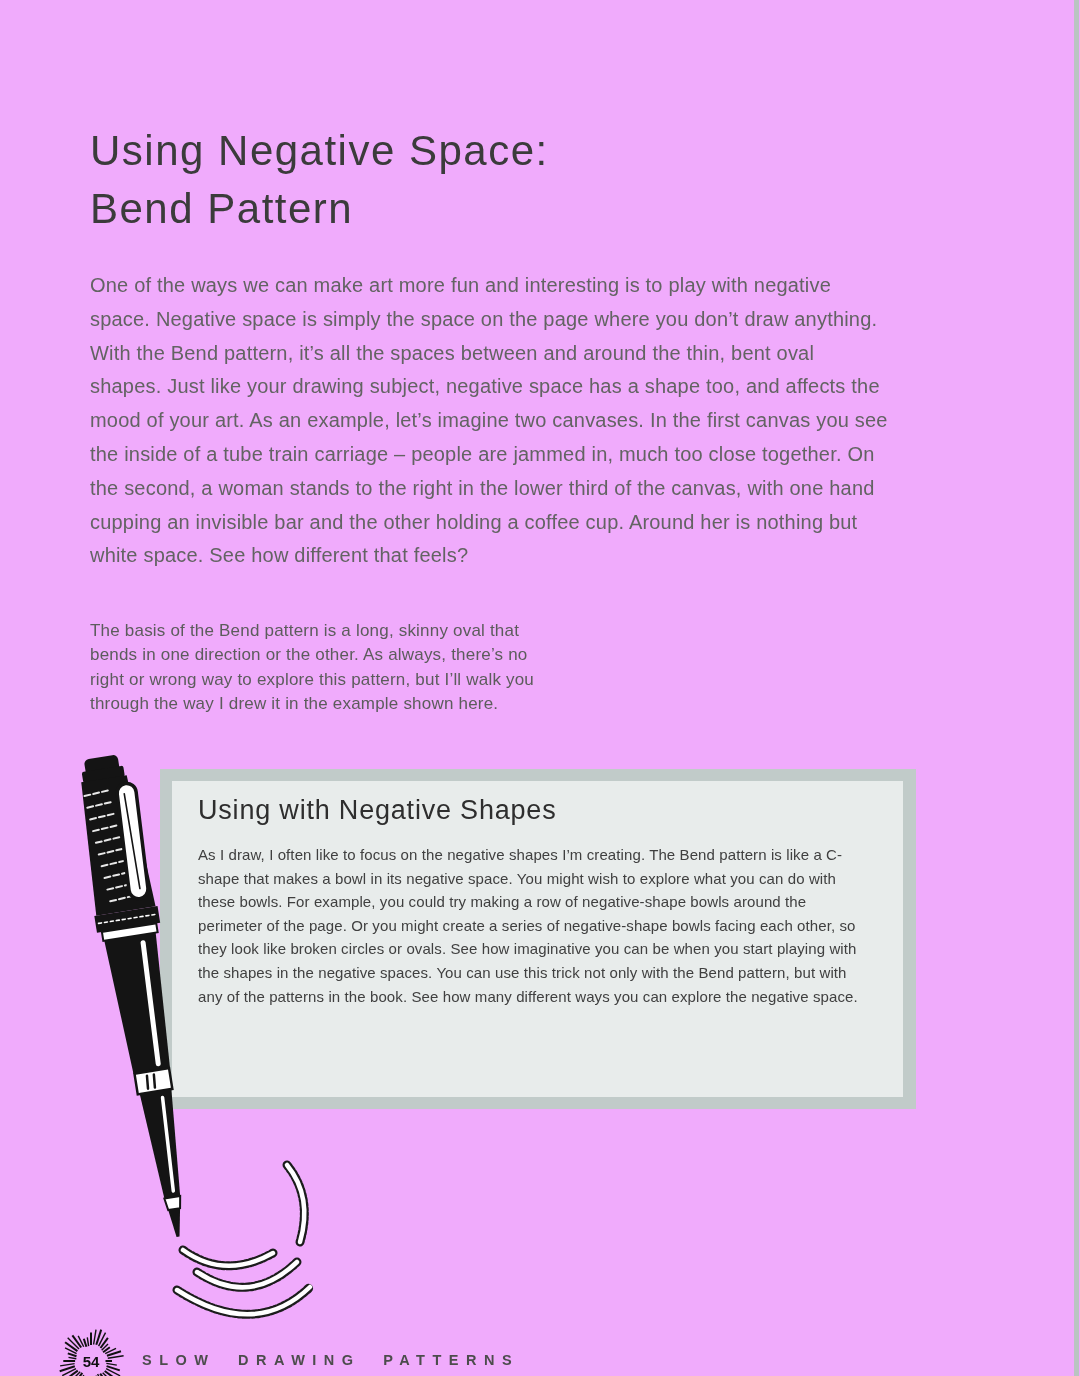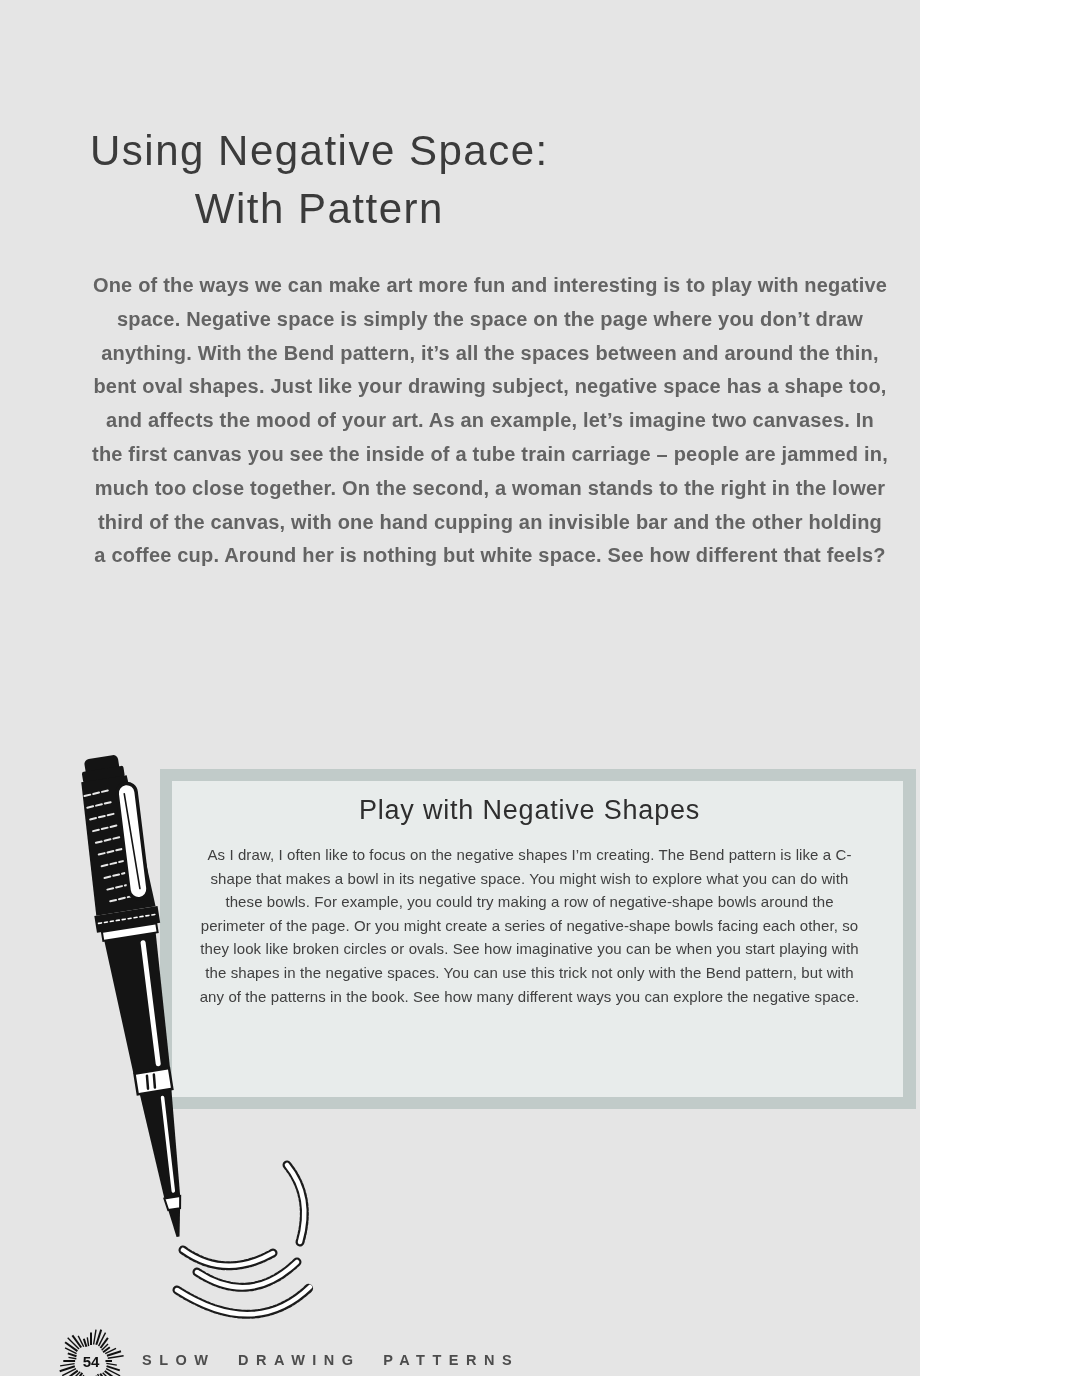--- a/index.html
+++ b/index.html
@@ -1,35 +1,34 @@
 <!DOCTYPE html>
 <html><head>
 <meta charset="utf-8">
 <style>
   html,body{margin:0;padding:0;background:#ffffff;}
   .page{
     position:relative;
-    width:920px;height:1376px;
-    background:#e5e5e5;
+    width:1080px;height:1376px;
+    background:#f0abfc;
     overflow:hidden;
     font-family:"Liberation Sans", sans-serif;
-    text-align:center;
   }
   .edge-rule{
     position:absolute;left:1074px;top:0;width:5px;height:1376px;
     background:#b9c4c1;
   }
   .page-title{
     position:absolute;left:90px;top:94px;
     font-size:42px;line-height:58px;font-weight:300;
     letter-spacing:1.5px;color:#3b3b3b;
   }
   .intro{
     position:absolute;left:90px;top:249px;width:800px;
-    font-size:20px;line-height:33.8px;font-weight:700;
+    font-size:20px;line-height:33.8px;font-weight:400;
     letter-spacing:.2px;color:#636363;
   }
   .sidebar-note{
     position:absolute;left:90px;top:602px;width:462px;
     font-size:17px;line-height:24.3px;font-weight:300;
     letter-spacing:.2px;color:#5c5c5c;
   }
   .callout-outer{
     position:absolute;left:160px;top:769px;width:756px;height:340px;
     background:#c1cbc9;
@@ -65,29 +64,30 @@
   }
 </style>
 </head>
 <body>
 
 <div class="page">
 
   <div class="edge-rule"></div>
 
   <h1 class="page-title"><span>Using Negative Space:</span><br>
-    <span>With Pattern</span>
+    <span>Bend Pattern</span>
   </h1>
 
   <p class="intro">One of the ways we can make art more fun and interesting is to play with negative space. Negative space is simply the space on the page where you don’t draw anything. With the Bend pattern, it’s all the spaces between and around the thin, bent oval shapes. Just like your drawing subject, negative space has a shape too, and affects the mood of your art. As an example, let’s imagine two canvases. In the first canvas you see the inside of a tube train carriage – people are jammed in, much too close together. On the second, a woman stands to the right in the lower third of the canvas, with one hand cupping an invisible bar and the other holding a coffee cup. Around her is nothing but white space. See how different that feels?</p>
 
+  <p class="sidebar-note">The basis of the Bend pattern is a long, skinny oval that bends in one direction or the other. As always, there’s no right or wrong way to explore this pattern, but I’ll walk you through the way I drew it in the example shown here.</p>
 
   <div class="callout-outer">
     <div class="callout-inner">
-      <h2 class="callout-heading">Play with Negative Shapes</h2>
+      <h2 class="callout-heading">Using with Negative Shapes</h2>
       <p class="callout-body">As I draw, I often like to focus on the negative shapes I’m creating. The Bend pattern is like a C-shape that makes a bowl in its negative space. You might wish to explore what you can do with these bowls. For example, you could try making a row of negative-shape bowls around the perimeter of the page. Or you might create a series of negative-shape bowls facing each other, so they look like broken circles or ovals. See how imaginative you can be when you start playing with the shapes in the negative spaces. You can use this trick not only with the Bend pattern, but with any of the patterns in the book. See how many different ways you can explore the negative space.</p>
     </div>
   </div>
 
   <svg class="pen-illustration" viewBox="0 0 280 580" xmlns="http://www.w3.org/2000/svg">
 
     <g transform="rotate(-9 46 15)" stroke-linecap="round">
 
       <path d="M34,12 h24 a5,5 0 0 1 5,5 v8 h-34 v-8 a5,5 0 0 1 5,-5 z" fill="#141414"></path>
       <rect x="25" y="24" width="42" height="11" rx="2" fill="#141414"></rect>

